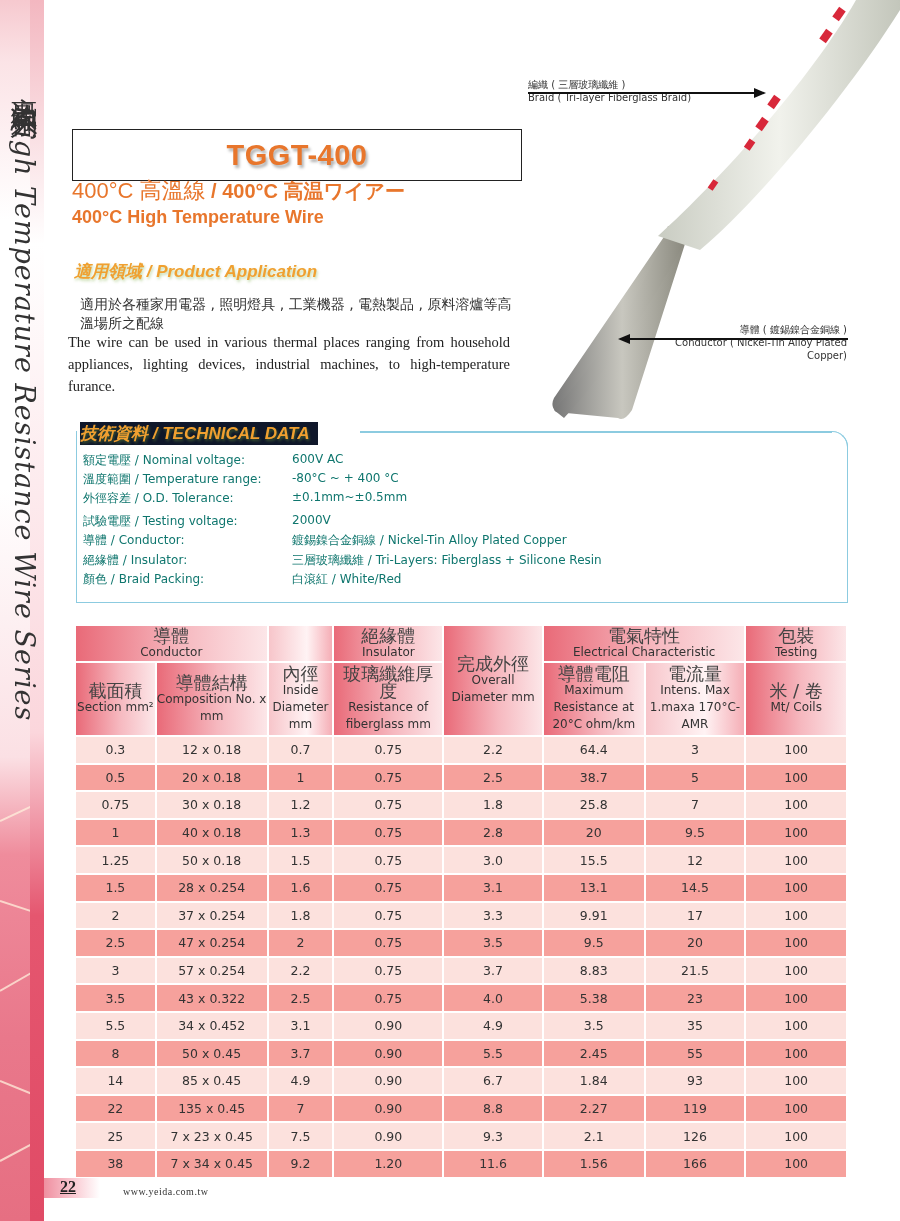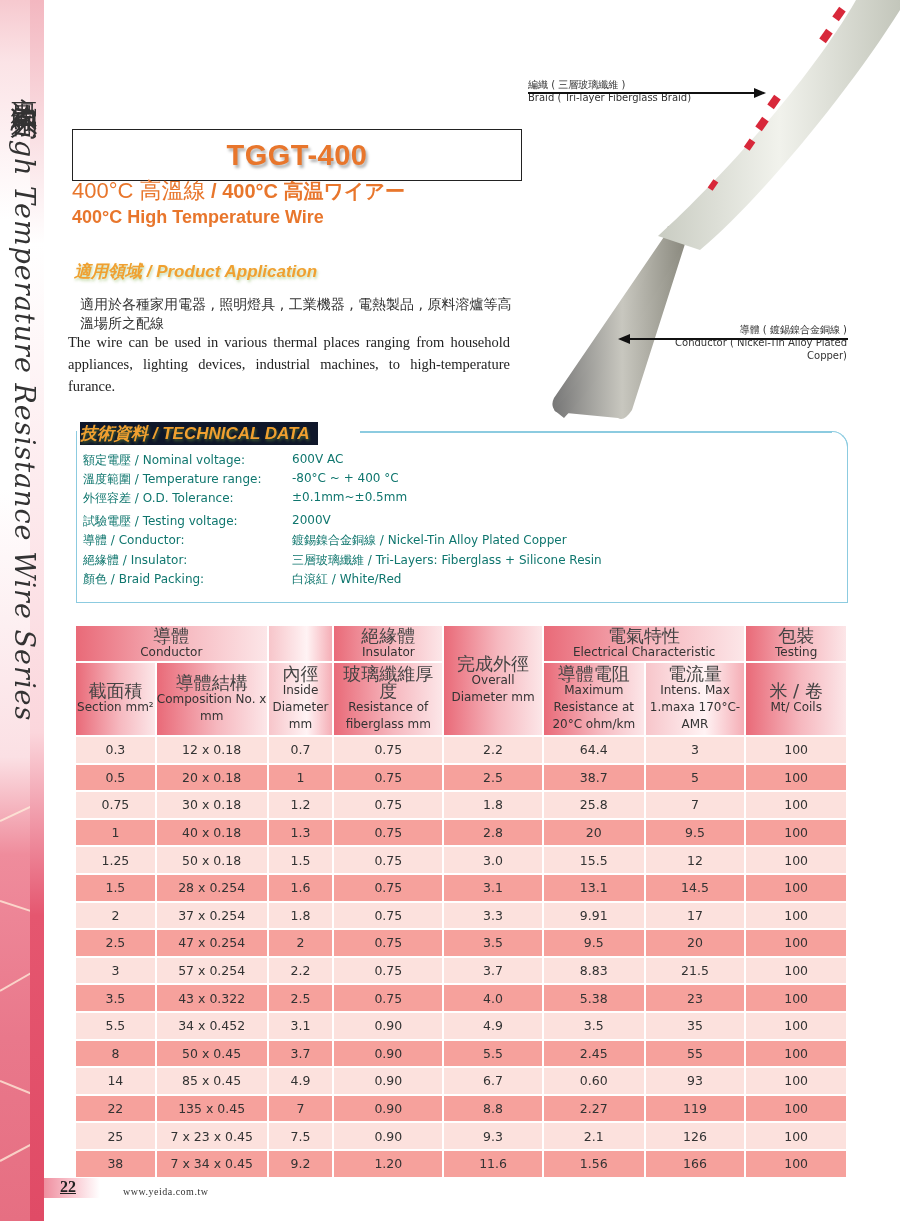--- a/index.html
+++ b/index.html
@@ -364,21 +364,21 @@
         <td>2.45</td>
         <td>55</td>
         <td>100</td>
       </tr>
       <tr class="odd">
         <td>14</td>
         <td>85 x 0.45</td>
         <td>4.9</td>
         <td>0.90</td>
         <td>6.7</td>
-        <td>0.60</td>
+        <td>1.84</td>
         <td>93</td>
         <td>100</td>
       </tr>
       <tr class="even">
         <td>22</td>
         <td>135 x 0.45</td>
         <td>7</td>
         <td>0.90</td>
         <td>8.8</td>
         <td>2.27</td>

